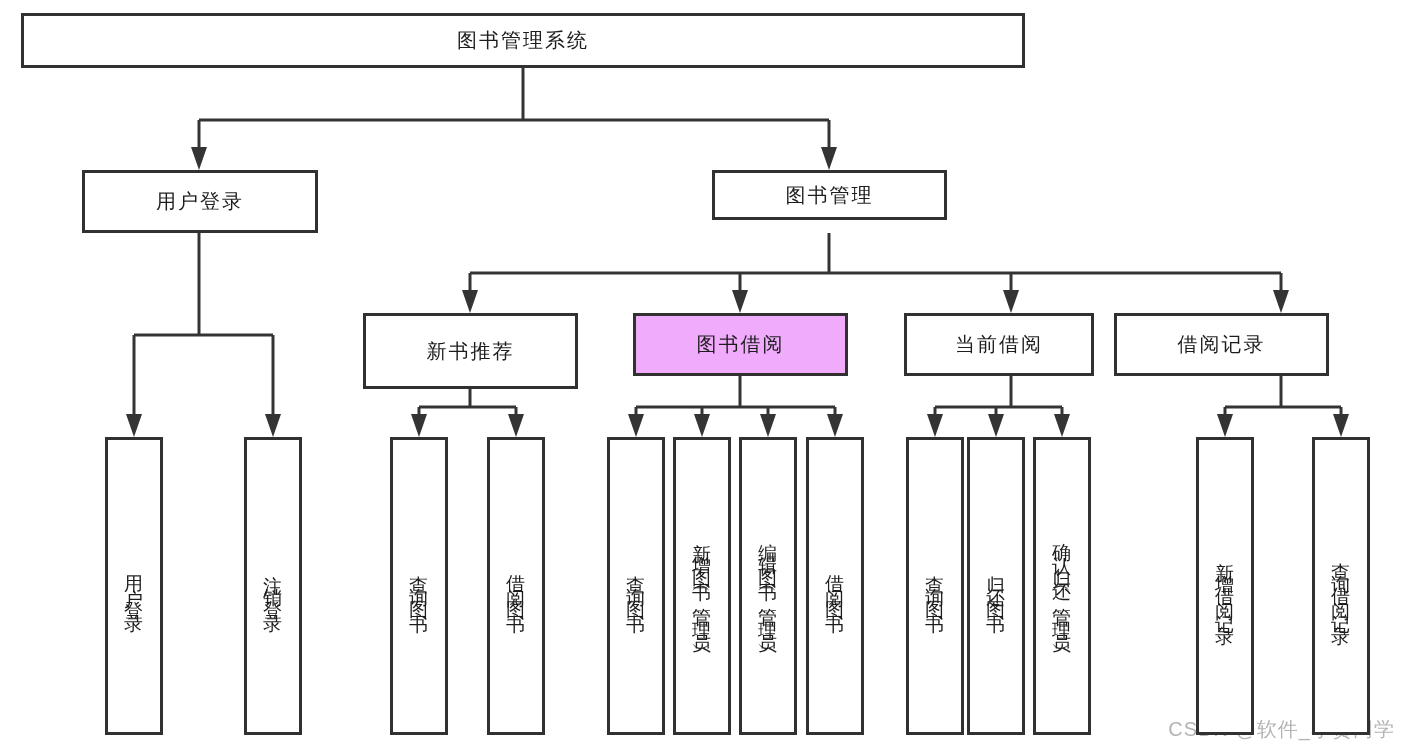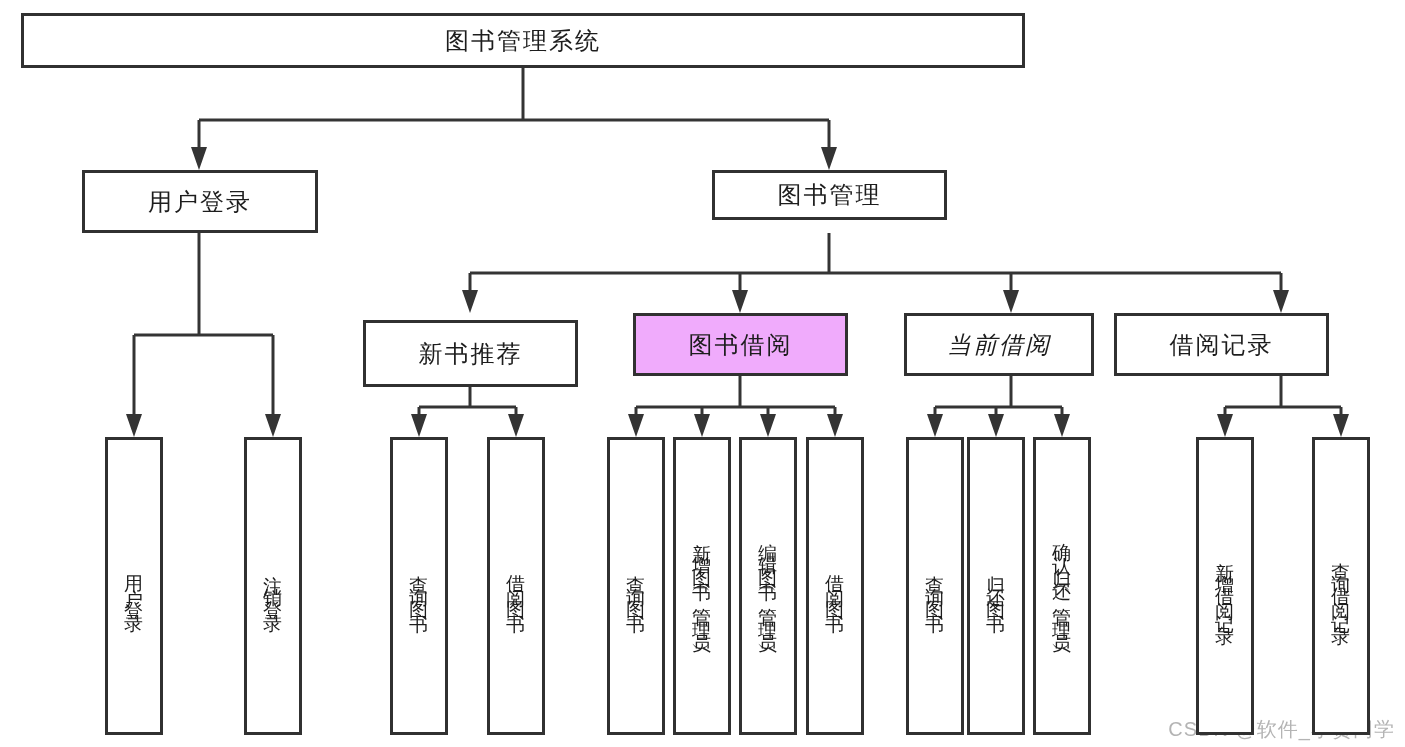--- a/index.html
+++ b/index.html
@@ -24,21 +24,21 @@
   }
   .node {
     position: absolute;
     box-sizing: border-box;
     background: #ffffff;
     border: 3px solid #313131;
     color: #1d1d1d;
     display: flex;
     align-items: center;
     justify-content: center;
-    font-size: 24px;
+    font-size: 20px;
     letter-spacing: 2px;
     white-space: nowrap;
     text-align: center;
   }
   .node.v {
     writing-mode: vertical-rl;
     text-orientation: mixed;
     font-size: 19px;
     letter-spacing: 13px;
     line-height: 1;
@@ -114,27 +114,27 @@
   <div class="watermark" style="color: rgb(180, 180, 180);">CSDN @软件_小贺同学</div>
 <div class="node" style="left: 21px; top: 13px; width: 1004px; height: 55px; border-color: rgb(49, 49, 49); background: rgb(255, 255, 255); color: rgb(29, 29, 29);">
       <span>图书管理系统</span>
     </div>
     <div class="node" style="left: 82px; top: 170px; width: 236px; height: 63px; border-color: rgb(49, 49, 49); background: rgb(255, 255, 255); color: rgb(29, 29, 29);">
       <span>用户登录</span>
     </div>
     <div class="node" style="left: 712px; top: 170px; width: 235px; height: 50px; border-color: rgb(49, 49, 49); background: rgb(255, 255, 255); color: rgb(29, 29, 29);">
       <span>图书管理</span>
     </div>
-    <div class="node" style="left: 363px; top: 313px; width: 215px; height: 67px; border-color: rgb(49, 49, 49); background: rgb(255, 255, 255); color: rgb(29, 29, 29); margin-top: 7px;">
+    <div class="node" style="left: 363px; top: 313px; width: 215px; height: 76px; border-color: rgb(49, 49, 49); background: rgb(255, 255, 255); color: rgb(29, 29, 29);">
       <span>新书推荐</span>
     </div>
     <div class="node" style="left: 633px; top: 313px; width: 215px; height: 63px; border-color: rgb(49, 49, 49); background: #f0abfc; color: rgb(29, 29, 29);">
       <span>图书借阅</span>
     </div>
-    <div class="node" style="left: 904px; top: 313px; width: 190px; height: 63px; border-color: rgb(49, 49, 49); background: rgb(255, 255, 255); color: rgb(29, 29, 29); font-style: italic;">
+    <div class="node" style="left: 904px; top: 313px; width: 190px; height: 63px; border-color: rgb(49, 49, 49); background: rgb(255, 255, 255); color: rgb(29, 29, 29);">
       <span>当前借阅</span>
     </div>
     <div class="node" style="left: 1114px; top: 313px; width: 215px; height: 63px; border-color: rgb(49, 49, 49); background: rgb(255, 255, 255); color: rgb(29, 29, 29);">
       <span>借阅记录</span>
     </div>
     <div class="node v" style="left: 105px; top: 437px; width: 58px; height: 298px; border-color: rgb(49, 49, 49); background: rgb(255, 255, 255); color: rgb(29, 29, 29);">
       <span>用户登录</span>
     </div>
     <div class="node v" style="left: 244px; top: 437px; width: 58px; height: 298px; border-color: rgb(49, 49, 49); background: rgb(255, 255, 255); color: rgb(29, 29, 29);">
       <span>注销登录</span>

